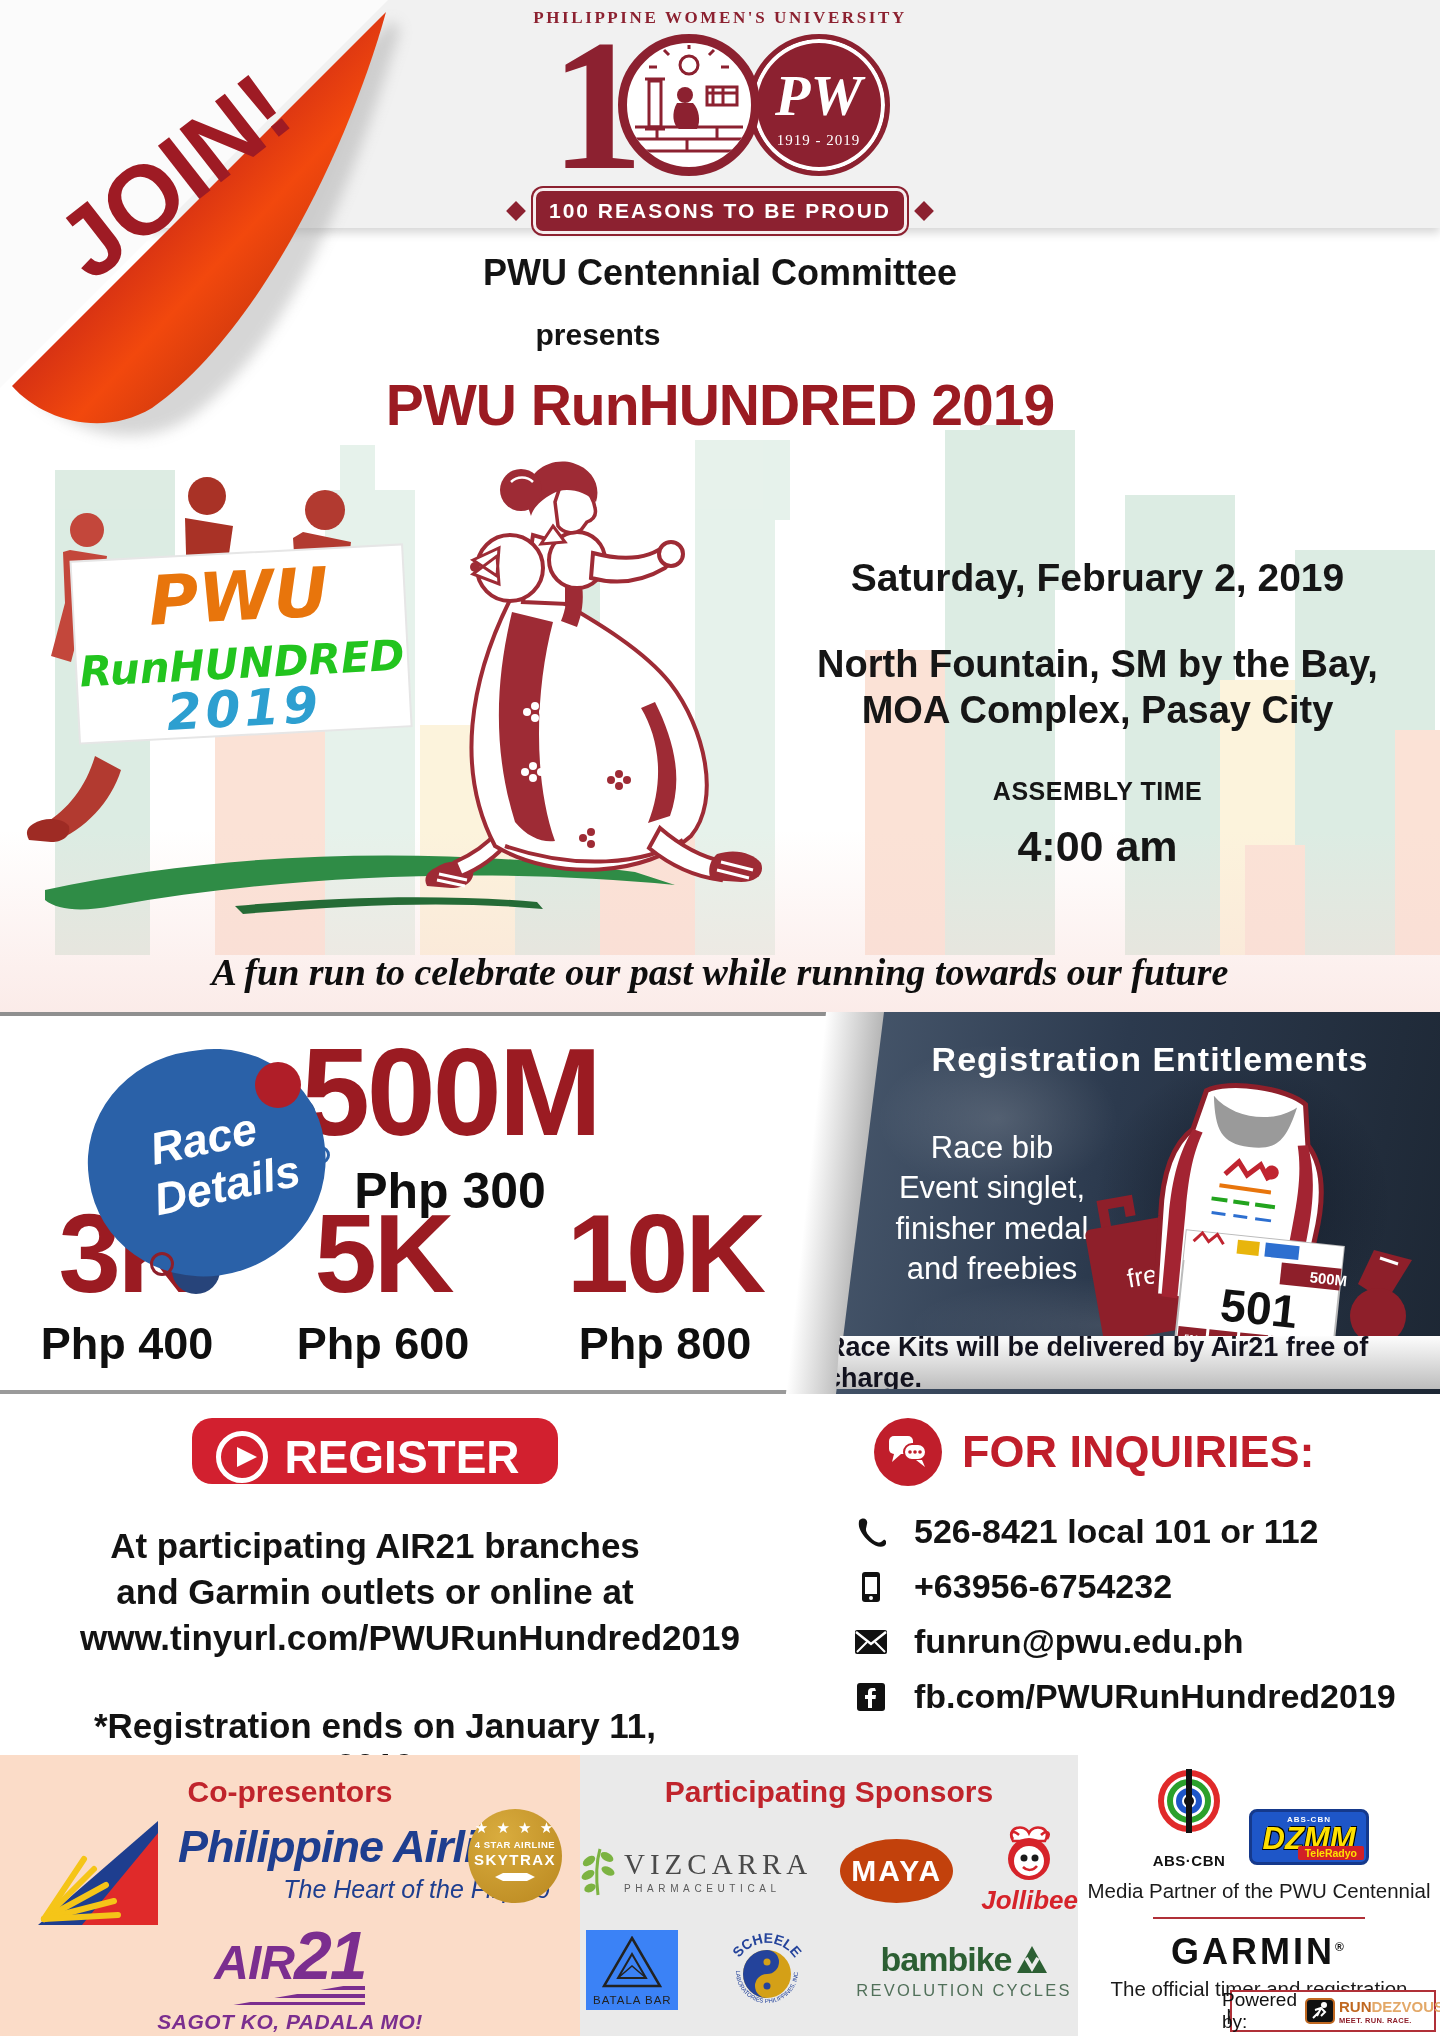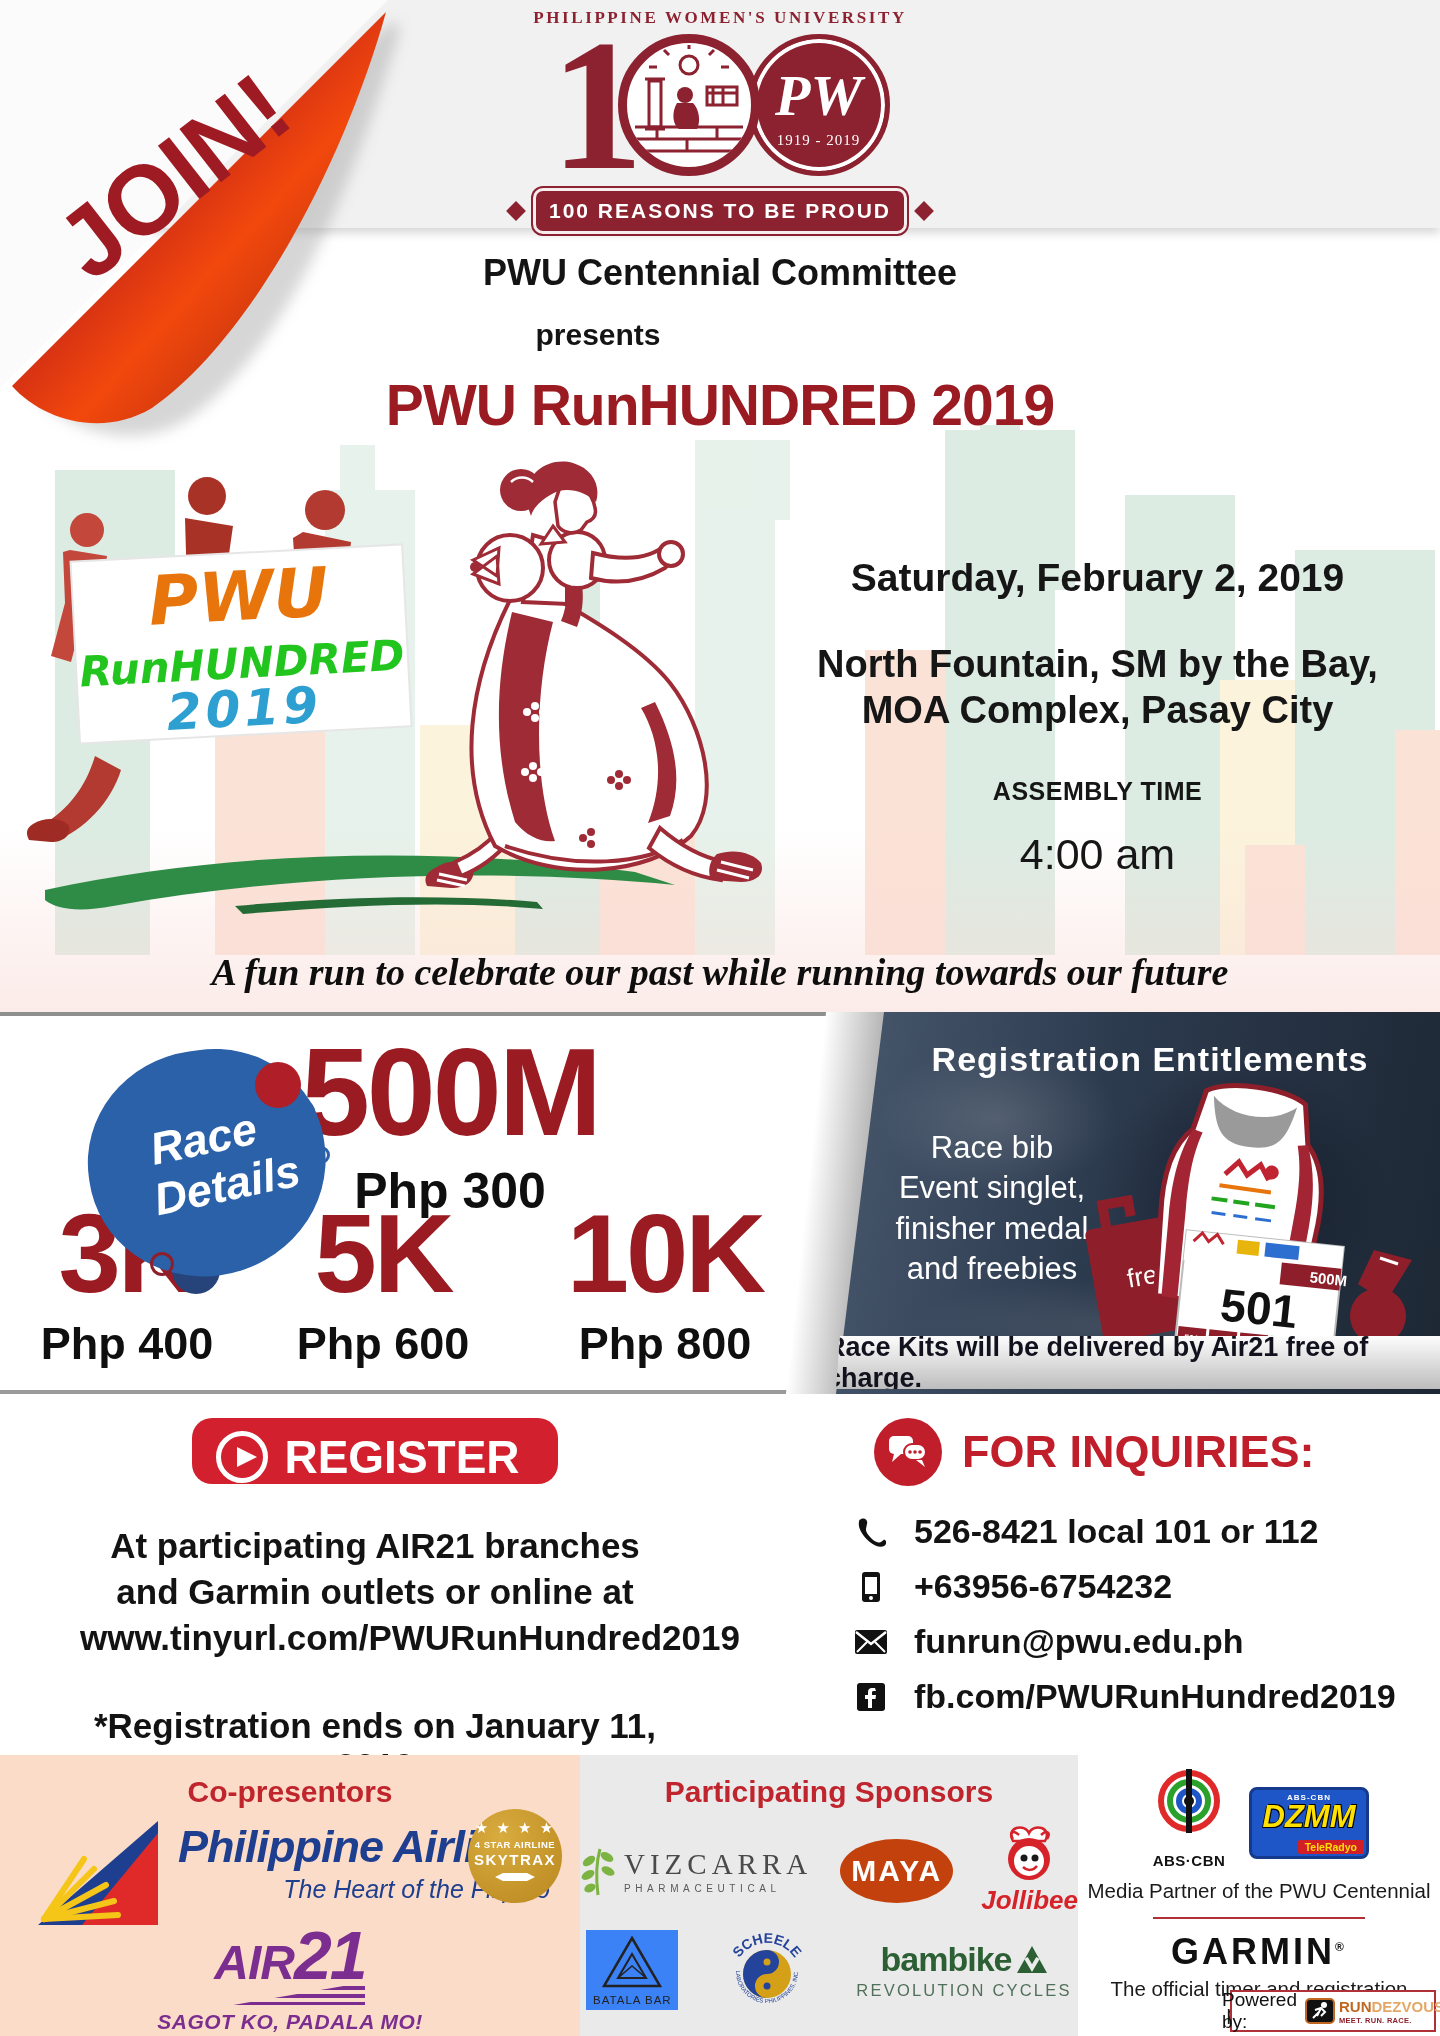--- a/index.html
+++ b/index.html
@@ -31,21 +31,21 @@
   .committee { position:absolute; left:0; top:252px; width:1440px; text-align:center; font-size:36px; font-weight:bold; color:#141414; }
   .presents  { position:absolute; left:0; top:318px; width:1196px; text-align:center; font-size:30px; font-weight:bold; color:#141414; }
   .main-title{ position:absolute; left:0; top:372px; width:1440px; text-align:center; font-size:57px; font-weight:bold; color:#9B1B22; letter-spacing:-1px; }
 
   
   .hero-svg { position:absolute; left:25px; top:438px; width:790px; height:515px; }
   .date-block { position:absolute; left:810px; top:556px; width:575px; text-align:center; color:#161616; }
   .ev-date { font-size:39px; font-weight:bold; }
   .ev-venue { margin-top:42px; font-size:38px; font-weight:bold; line-height:1.2; }
   .ev-asm-label { margin-top:44px; font-size:25px; font-weight:bold; letter-spacing:.5px; }
-  .ev-asm-time { margin-top:24px; font-size:43px; font-weight:normal; }
+  .ev-asm-time { margin-top:16px; font-size:43px; font-weight:bold; }
   .tagline { position:absolute; left:0; top:950px; width:1440px; text-align:center; font-family:"Liberation Serif", serif; font-style:italic; font-weight:bold; font-size:38px; color:#0e0e0e; }
 
   
   .race-band { position:absolute; left:0; top:1012px; width:1440px; height:382px; background:#fff; border-top:4px solid #8F8F8F; border-bottom:4px solid #9A9A9A; }
   .badge { position:absolute; left:88px; top:1050px; width:238px; height:226px; background:#2A61A8; border-radius:50% 48% 52% 50%; transform:rotate(-8deg); z-index:2; display:flex; flex-direction:column; align-items:center; justify-content:center; }
   .badge-t { color:#fff; font-size:45px; font-weight:bold; font-style:italic; line-height:1.1; transform:rotate(-4deg); }
   .badge-t.t2 { margin-left:34px; }
   .dot { position:absolute; border-radius:50%; }
   .dot-red  { left:255px; top:1062px; width:46px; height:46px; background:#B01E28; z-index:3; }
   .dot-navy { left:276px; top:1096px; width:40px; height:40px; background:#274F86; z-index:1; }
@@ -131,21 +131,21 @@
   .batala { background:#3b82f6; width:92px; padding:6px 4px 4px; text-align:center; }
   .batala-name { font-size:11.5px; color:#222; letter-spacing:1px; margin-top:2px; }
   .bambike { text-align:center; }
   .bam-top { display:flex; align-items:center; justify-content:center; gap:6px; }
   .bam-name { color:#2C5F33; font-weight:800; font-size:34px; letter-spacing:-1px; }
   .bam-sub { color:#51705A; font-size:16.5px; letter-spacing:2.2px; margin-top:2px; }
 
   .media-logos { display:flex; align-items:flex-end; justify-content:center; gap:20px; margin-top:14px; }
   .abscbn { text-align:center; }
   .abscbn-name { font-size:15px; font-weight:800; color:#111; letter-spacing:.5px; margin-top:1px; }
-  .dzmm { width:120px; height:72px; background:#1E56C8; border:3px solid #15398C; border-radius:8px; position:relative; overflow:hidden; margin-bottom:10px; }
+  .dzmm { width:120px; height:56px; background:#1E56C8; border:3px solid #15398C; border-radius:8px; position:relative; overflow:hidden; margin-bottom:4px; }
   .dzmm-top { color:#fff; font-size:8px; font-weight:bold; text-align:center; letter-spacing:1px; padding-top:3px; }
   .dzmm-name { color:#FFE000; font-size:31px; font-weight:800; font-style:italic; text-align:center; line-height:.95; text-shadow:1px 1px 0 #000, -1px 1px 0 #000, 1px -1px 0 #000; }
   .dzmm-sub { position:absolute; right:2px; bottom:2px; background:#D21F26; color:#FFE000; font-size:10.5px; font-weight:bold; padding:1px 7px; border-radius:2px; }
   .media-line { text-align:center; font-size:20.5px; color:#1a1a1a; margin-top:10px; }
   .red-rule { width:212px; height:2px; background:#B03038; margin:14px auto 12px; }
   .garmin { text-align:center; font-size:36px; font-weight:bold; letter-spacing:3px; color:#111; }
   .garmin sup { font-size:12px; }
   .garmin-tag { text-align:center; font-size:20.5px; color:#1a1a1a; margin-top:4px; }
   .powered { position:absolute; right:4px; bottom:4px; width:206px; height:42px; border:2px solid #B03038; background:#fff; display:flex; align-items:center; justify-content:center; gap:8px; }
   .powered-label { font-size:19px; color:#111; }

